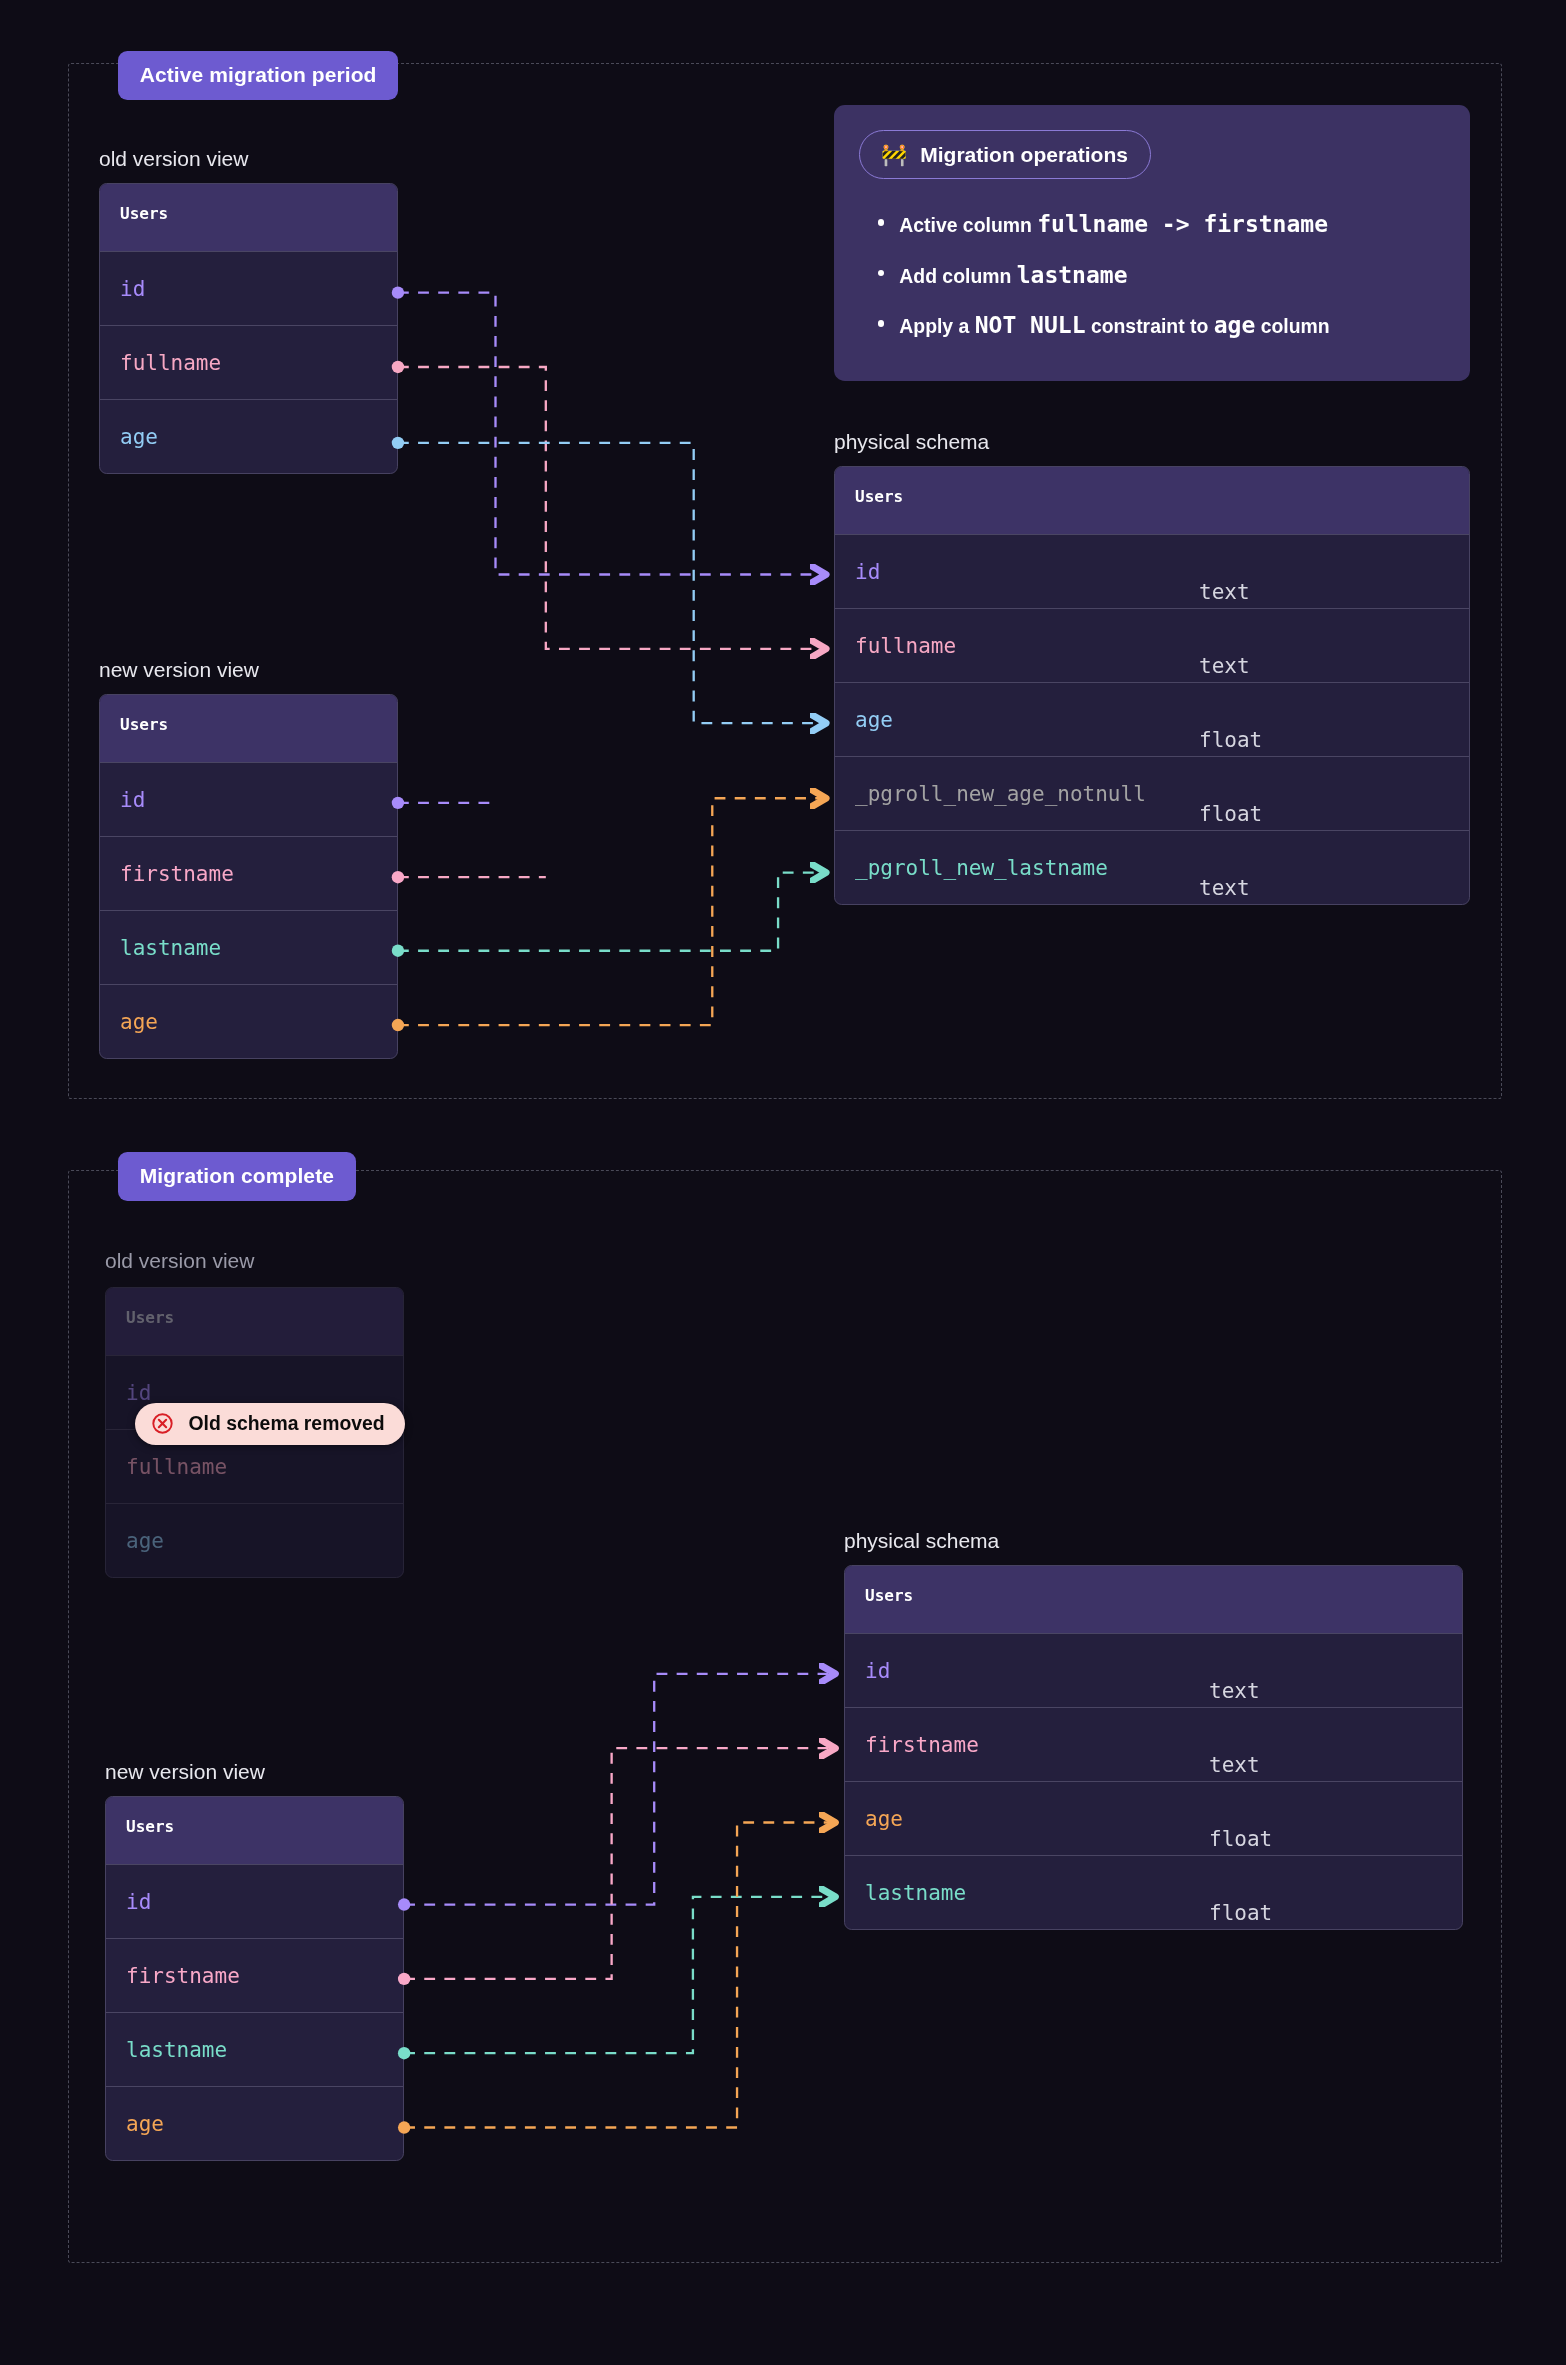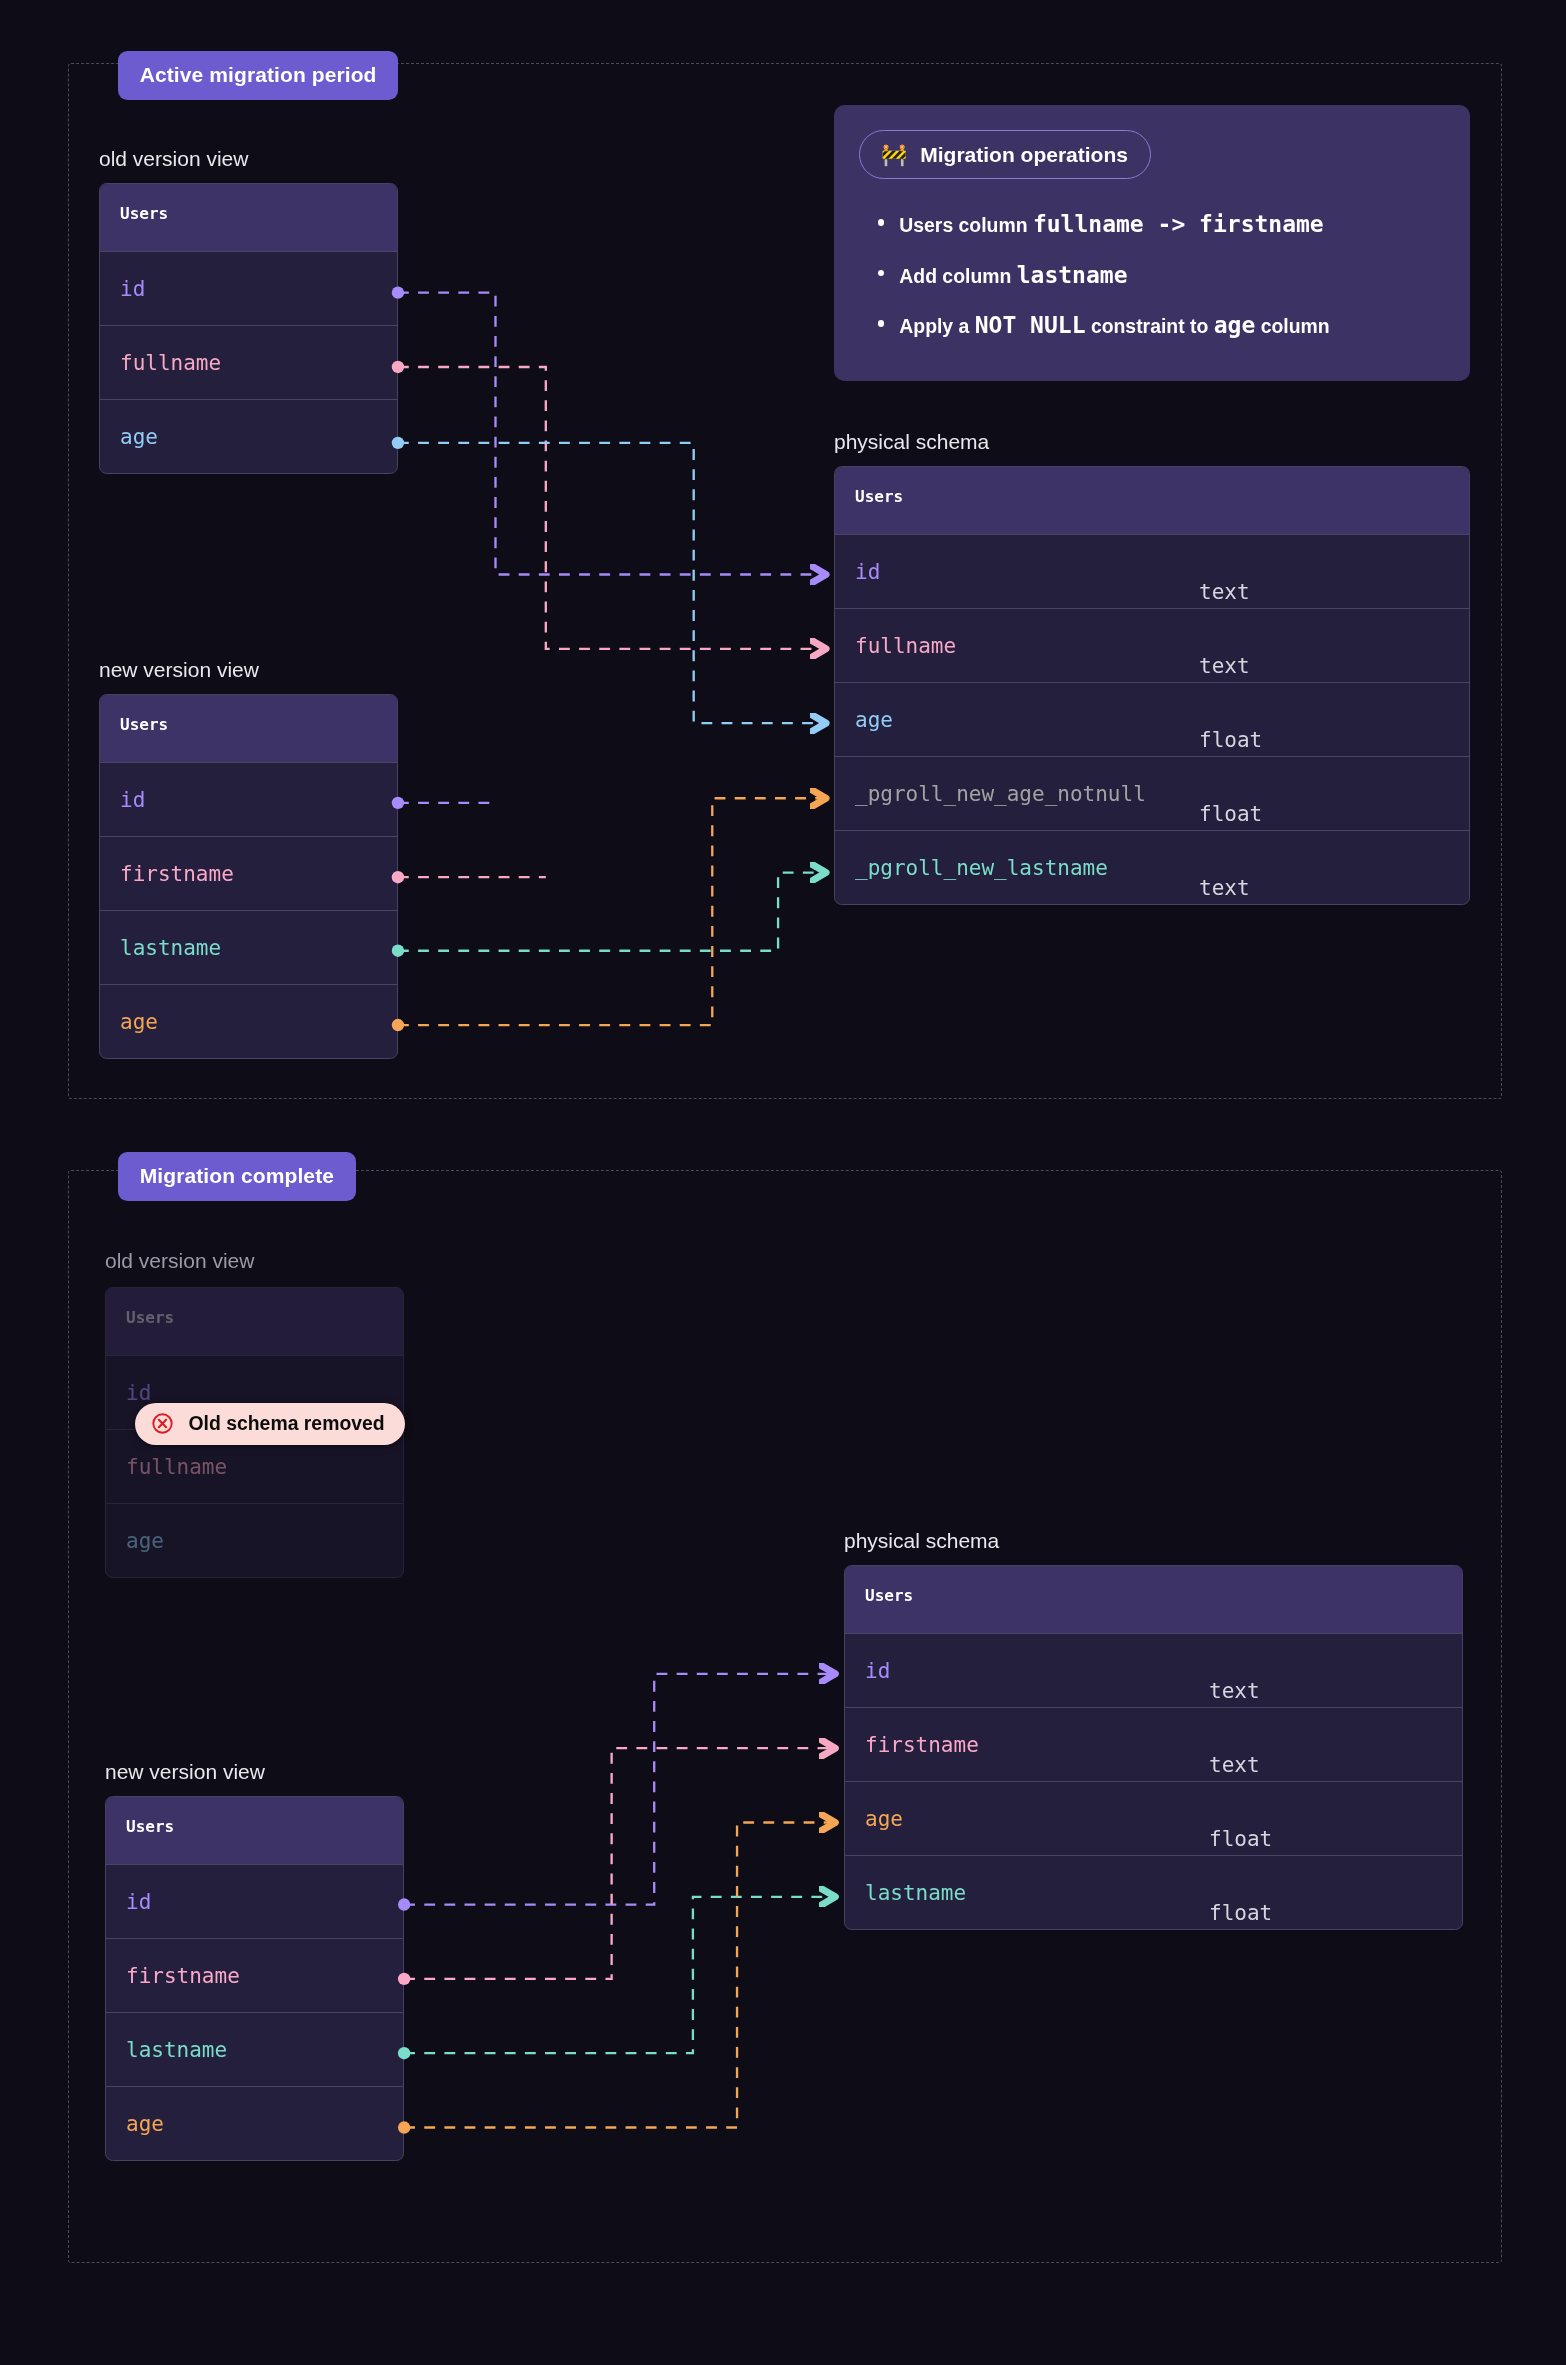--- a/index.html
+++ b/index.html
@@ -198,21 +198,21 @@
     </div>
   </div>
 
   <div id="ops-card">
     <div id="ops-pill">
       <span class="emoji">🚧</span>
       <span>Migration operations</span>
     </div>
     <ul id="ops-list">
       <li>
-        <b>Users column</b>
+        <b>Active column</b>
         <code>fullname -&gt; firstname</code>
       </li>
       <li>
         <b>Add column</b>
         <code>lastname</code>
       </li>
       <li>
         <b>Apply a</b>
         <code>NOT NULL</code>
         <b>constraint to</b>

